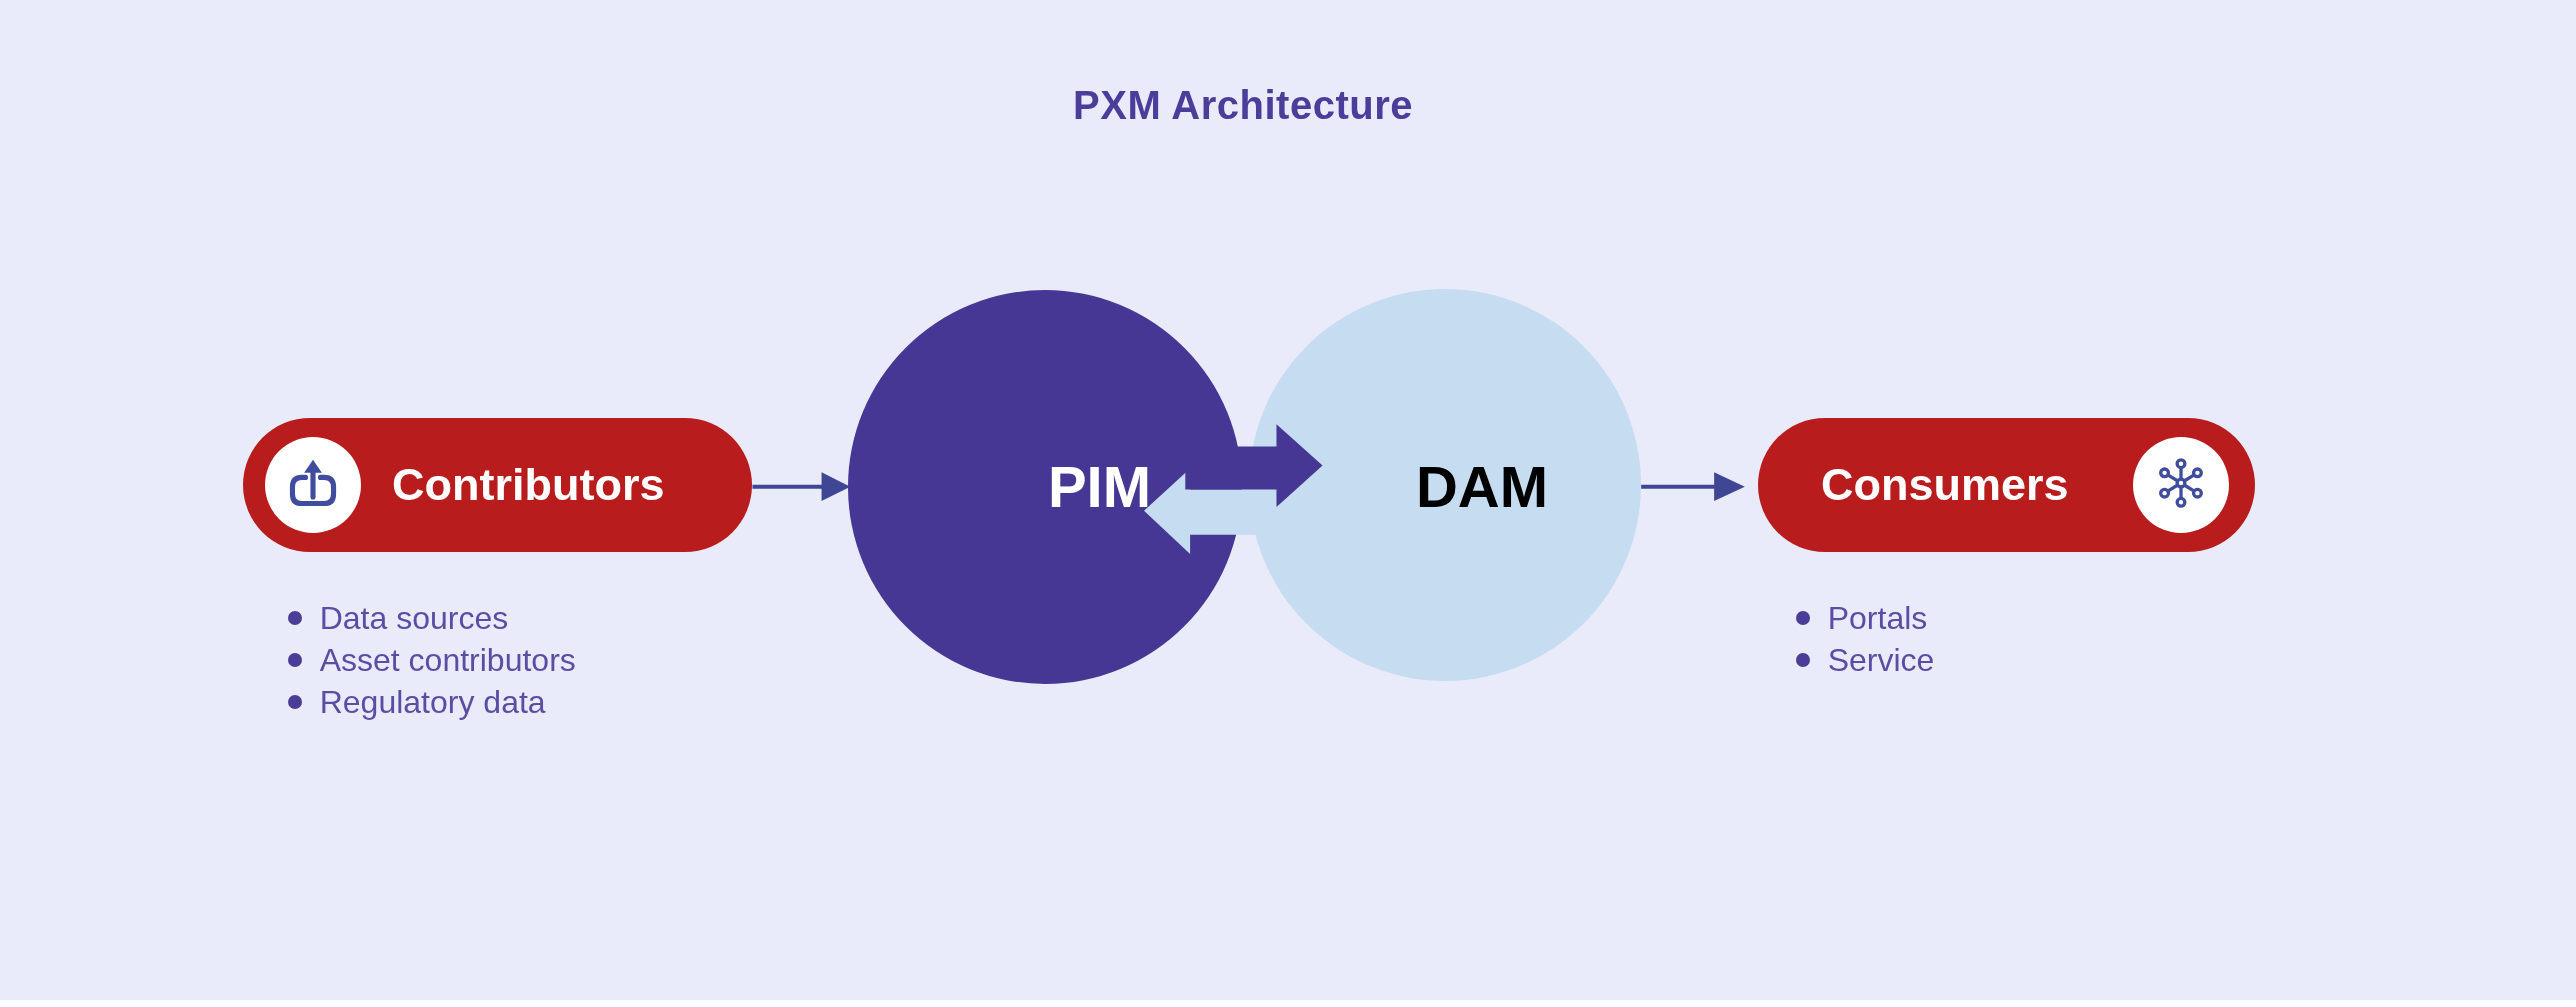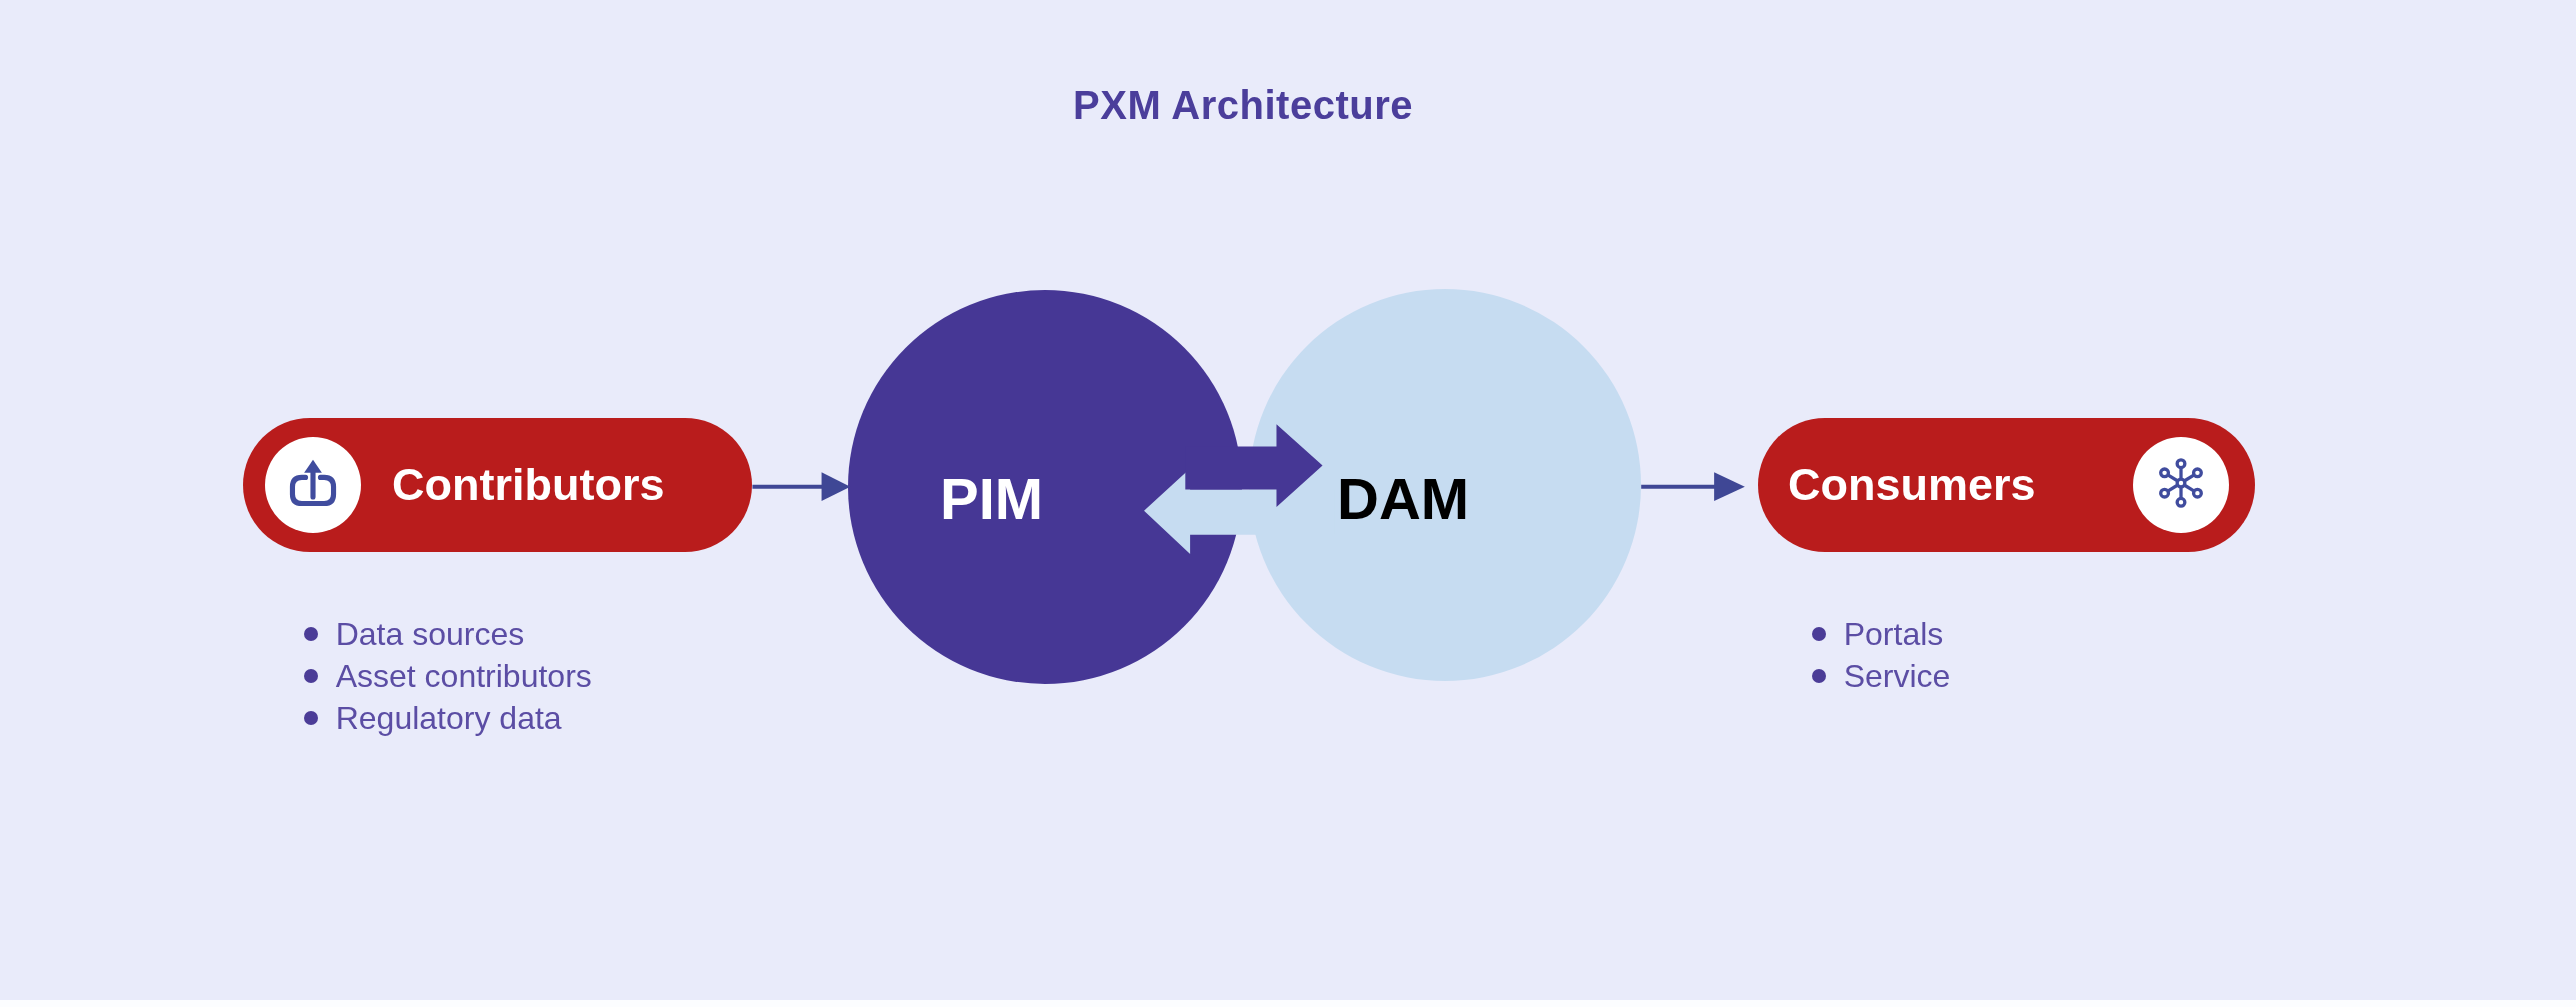--- a/index.html
+++ b/index.html
@@ -40,46 +40,47 @@
     display: flex; align-items: center; justify-content: center;
     flex: 0 0 auto;
   }
   #pill-contributors .icon-circle { margin-left: 22px; }
 
   .pill-label {
     color: #ffffff;
     font-size: 45px;
     font-weight: 700;
     white-space: nowrap;
+    margin-left: 33px;
   }
   #pill-contributors .pill-label { margin-left: 31px; }
 
   .circle {
     border-radius: 50%;
     z-index: 1;
   }
   #circle-pim  { left: 848px;  top: 290px; width: 394px; height: 394px; background: #463795; }
   #circle-dam  { left: 1249px; top: 289px; width: 392px; height: 392px; background: #c6dcf1; }
 
   .circle-label {
-    width: 211px; top: 469px;
-    text-align: left;
+    width: 211px; top: 457px;
+    text-align: right;
     font-size: 58px; font-weight: 700;
     line-height: 60px;
     z-index: 4;
   }
   #label-pim { left: 940px; color: #ffffff; }
   #label-dam { left: 1337px; color: #000000; }
 
   #arrow-layer { left: 0; top: 0; z-index: 2; }
 
   .bullet-list {
     top: 597px;
     list-style: none;
-    margin: 16px; padding: 0;
+    margin: 0; padding: 0;
     z-index: 3;
   }
   #list-contributors { left: 288px; }
   #list-consumers { left: 1796px; }
   .bullet-list li {
     display: flex;
     align-items: center;
     height: 42px;
   }
   .dot {

